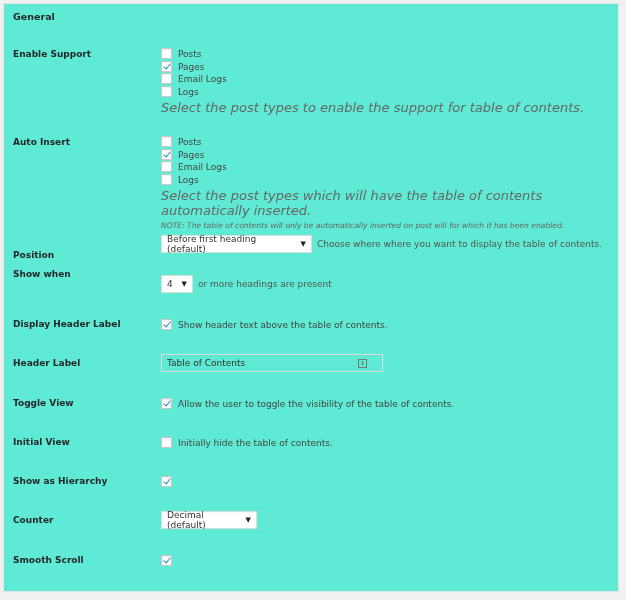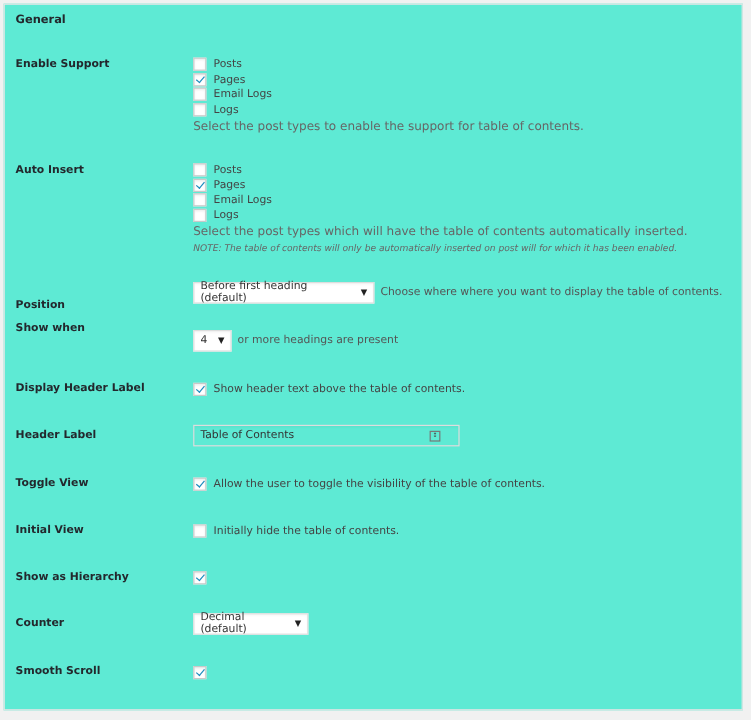--- a/index.html
+++ b/index.html
@@ -21,21 +21,21 @@
     .field { position: absolute; left: 157px; font-size: 9px; color: #444; }
     .cb-line { display: flex; align-items: flex-end; height: 12.8px; }
     .cb {
       width: 9px; height: 9px; border: 1px solid #c9c9c9; background: #fff;
       box-shadow: inset 0 1px 2px rgba(0,0,0,0.08); margin-right: 6px; position: relative; flex: none;
     }
     .cb.checked::after {
       content: ""; position: absolute; left: 2.5px; top: 0px; width: 3px; height: 6px;
       border: solid #1e8cbe; border-width: 0 1.6px 1.6px 0; transform: rotate(40deg);
     }
-    .desc { color: #666; font-size: 10px; margin-top: 3px; }
+    .desc { font-style: italic; color: #666; font-size: 13px; margin-top: 3px; }
     .note { font-style: italic; color: #666; font-size: 7.6px; margin-top: 3px; }
     .select {
       display: inline-flex; align-items: center; justify-content: space-between;
       height: 18px; border: 1px solid #ddd; background: #fff; box-sizing: border-box;
       padding: 0 5px; font-size: 9px; color: #333; box-shadow: inset 0 1px 2px rgba(0,0,0,0.04);
     }
     .select .arrow { font-size: 7px; margin-left: 6px; color: #222; }
     .inline { display: flex; align-items: center; }
     .inline .after { margin-left: 5px; color: #555; }
     .text-input {

